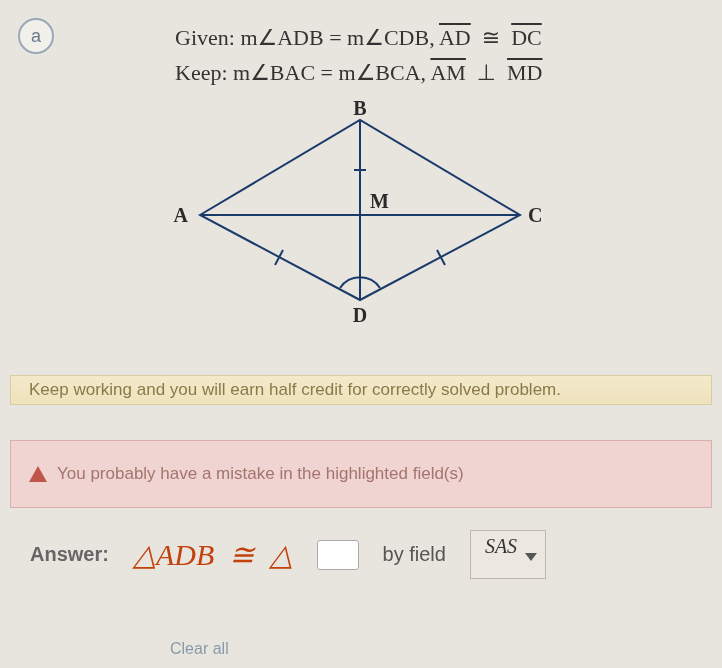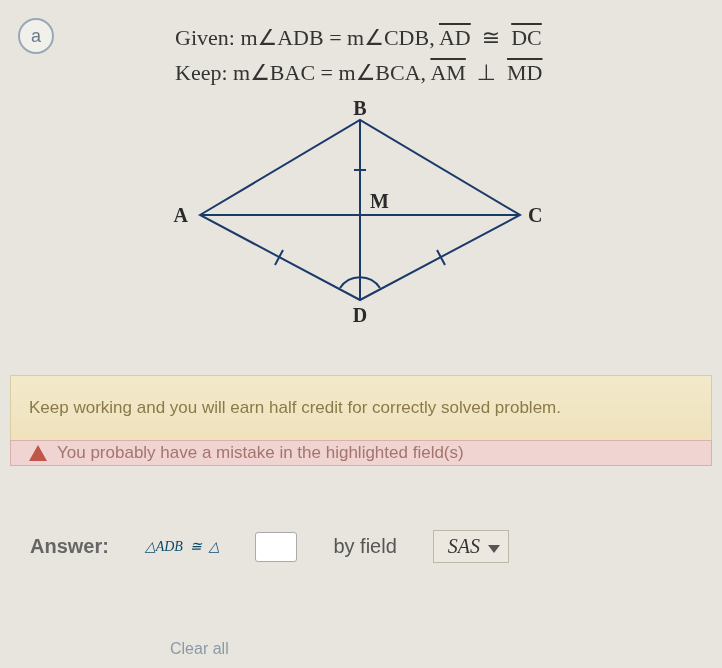--- a/index.html
+++ b/index.html
@@ -48,73 +48,73 @@
     }
     .fig svg { width: 100%; height: 100%; }
     .lbl { font: bold 20px Georgia, serif; fill: #2a2a2a; }
     .hint {
       position: absolute;
       left: 10px;
       right: 10px;
       top: 375px;
       background: linear-gradient(#f3eacb, #efe2bc);
       border: 1px solid #d8cda0;
-      padding: 22px 18px;
+      padding: 4px 18px;
       color: #8a7a4a;
       font-size: 17px;
       font-family: Arial, sans-serif;
     }
     .warn {
       position: absolute;
       left: 10px;
       right: 10px;
       top: 440px;
       background: #efd4d1;
       border: 1px solid #d9b0ac;
-      padding: 2px 18px;
+      padding: 23px 18px;
       color: #a5746e;
       font-size: 17px;
       font-family: Arial, sans-serif;
       display: flex;
       align-items: center;
       gap: 10px;
     }
     .warn-ico {
       width: 0; height: 0;
       border-left: 9px solid transparent;
       border-right: 9px solid transparent;
       border-bottom: 16px solid #c0554a;
     }
     .ans-row {
       position: absolute;
       left: 30px;
       right: 20px;
       top: 530px;
       display: flex;
       align-items: center;
-      gap: 36px;
+      gap: 24px;
       font-size: 20px;
       color: #555;
       font-family: Arial, sans-serif;
     }
     .ans-lbl { font-weight: bold; color: #666; }
-    .tri { font-family: Georgia, serif; font-style: italic; font-size: 14px; color: #0c4a6e; }
+    .tri { font-family: Georgia, serif; font-style: italic; font-size: 30px; color: #c2410c; }
     .blank {
       display: inline-block;
       width: 42px;
       height: 30px;
       background: #fff;
       border: 1px solid #aaa;
       border-radius: 3px;
       vertical-align: middle;
     }
     .rule-dd {
       background: #ece8df;
       border: 1px solid #bdb8aa;
-      padding: 4px 28px 4px 14px;
+      padding: 4px 28px 20px 14px;
       font-style: italic;
       font-family: Georgia, serif;
       font-size: 20px;
       position: relative;
       color: #333;
     }
     .rule-dd::after {
       content: "";
       position: absolute;
       right: 8px;

